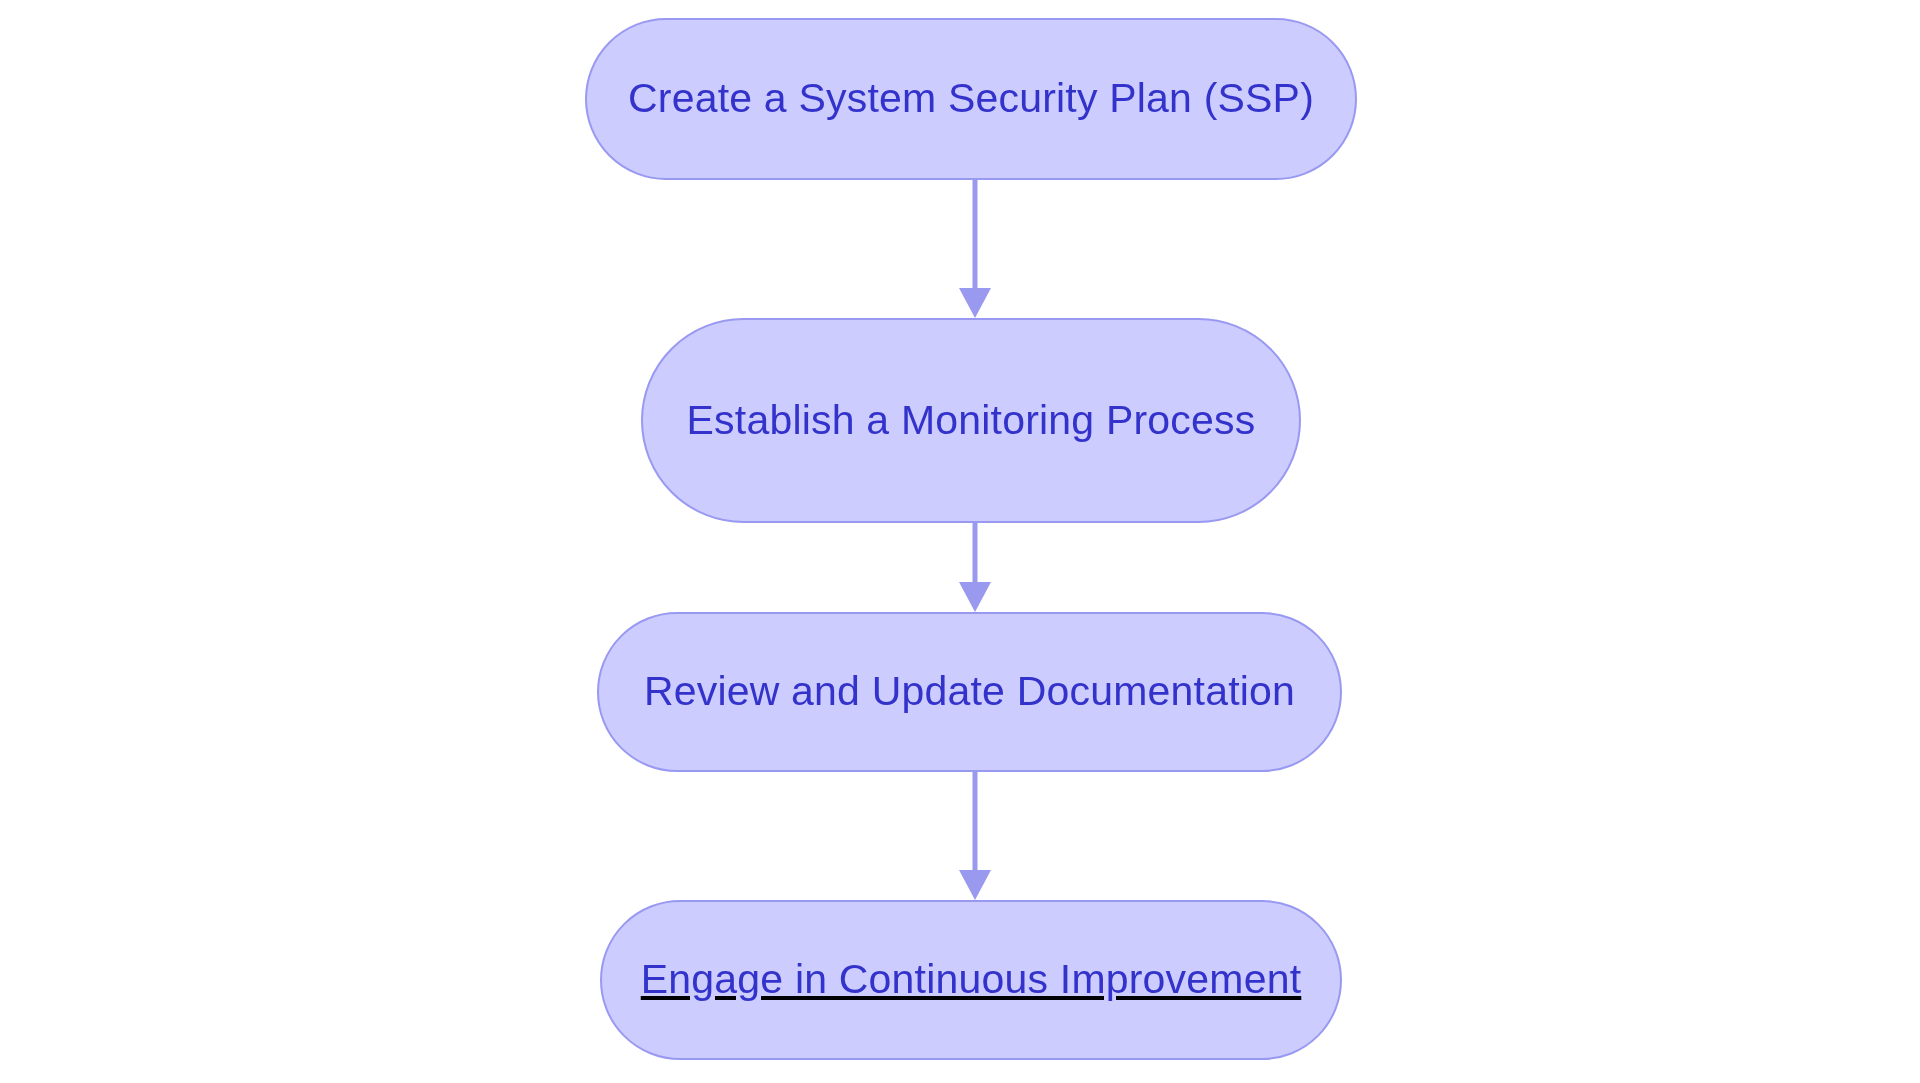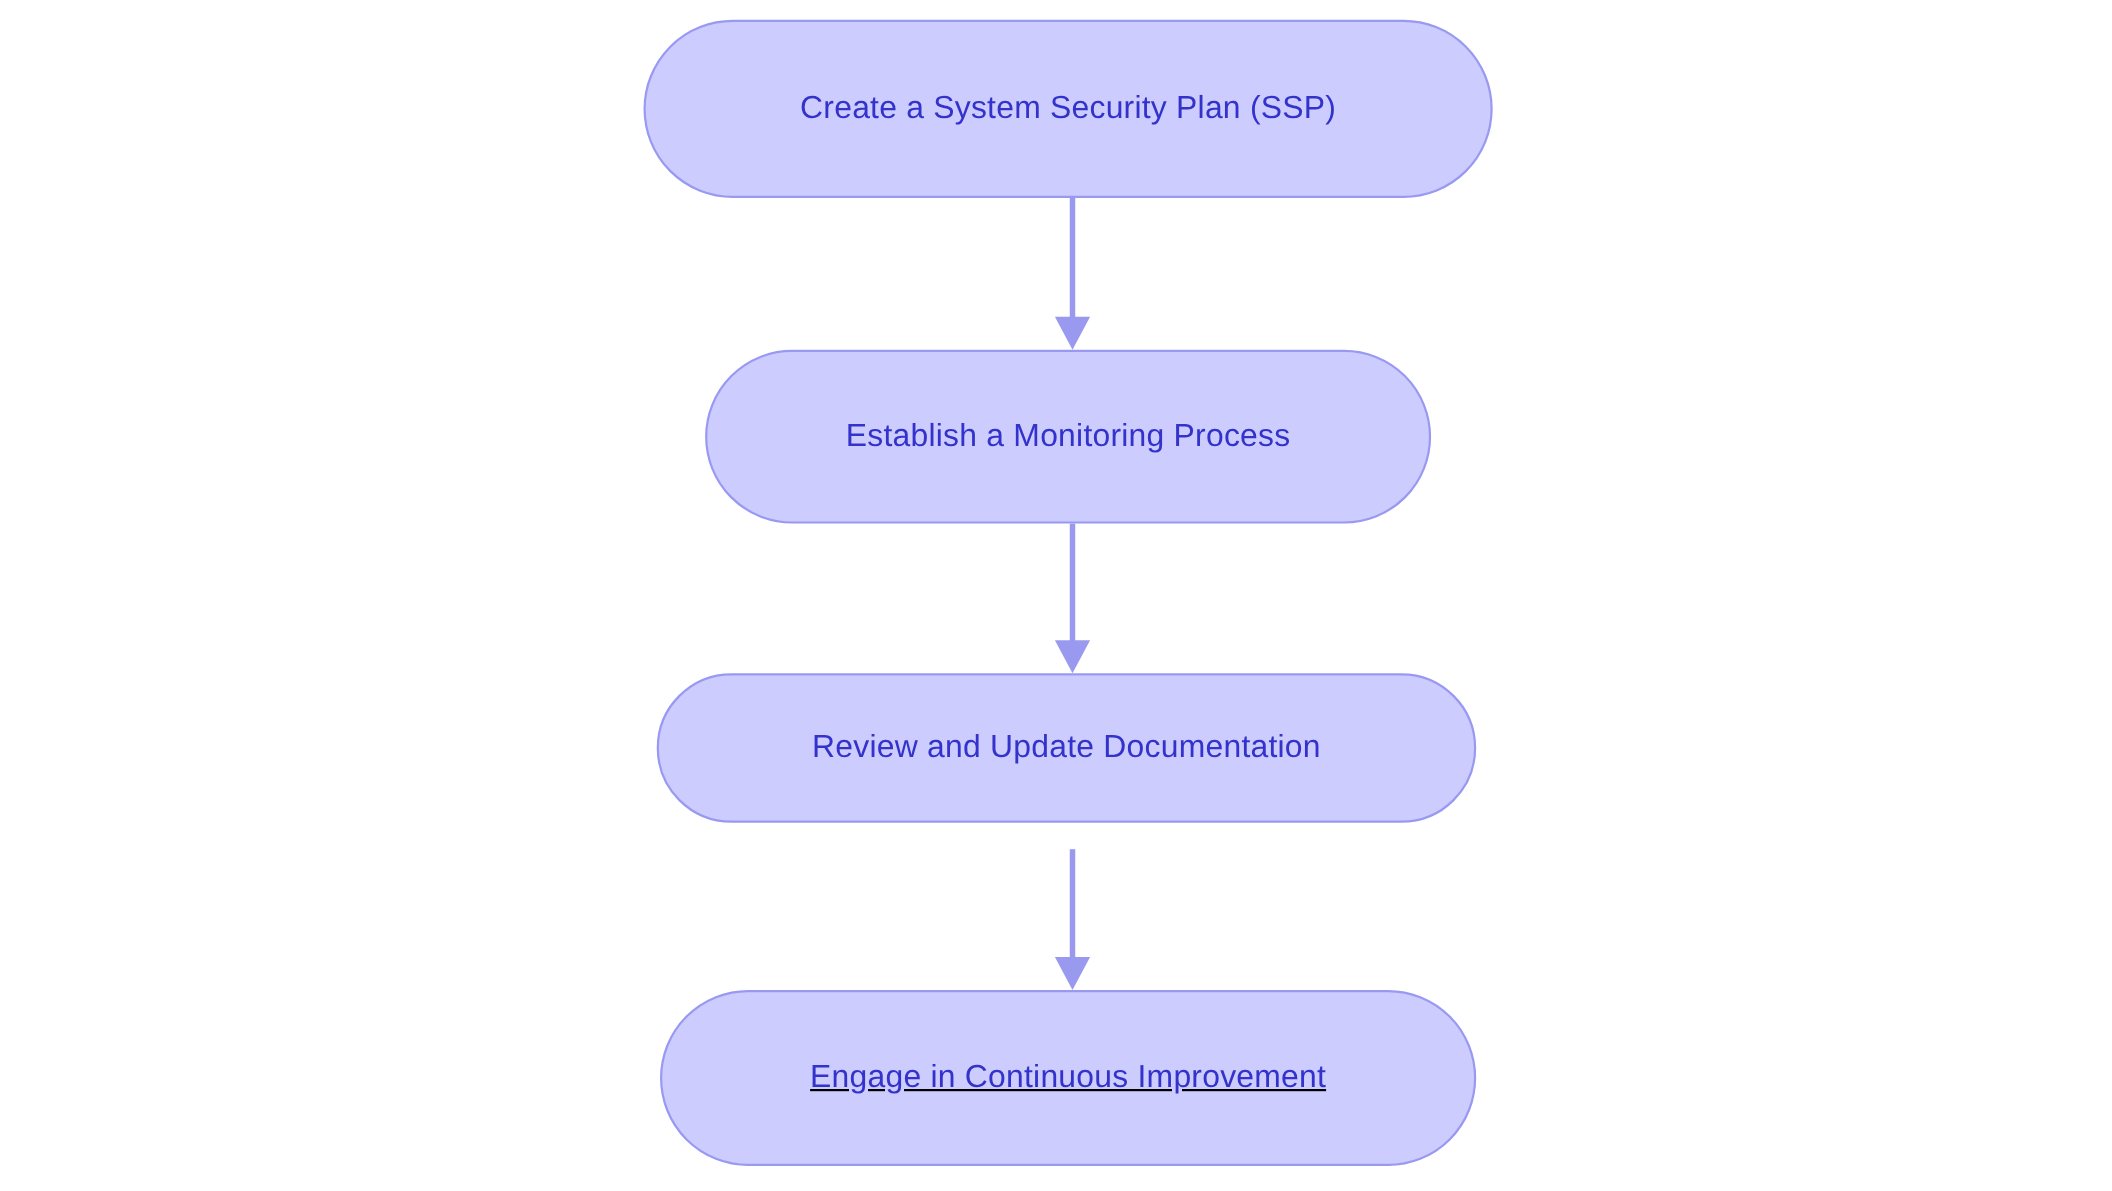--- a/index.html
+++ b/index.html
@@ -38,31 +38,31 @@
     justify-content: center;
     background: #ccccff;
     border: 2px solid #9999f2;
     border-radius: 999px;
     text-align: center;
   }
 
   .flow-node-label {
     color: #3333cc;
     font-family: "Liberation Sans", sans-serif;
-    font-size: 29px;
+    font-size: 41px;
     font-weight: 400;
     line-height: 1.15;
     letter-spacing: 0.2px;
     white-space: nowrap;
   }
 
   
   #node-ssp          { left: 585px; top: 18px;  width: 772px; height: 162px; }
-  #node-monitoring   { left: 641px; top: 318px; width: 660px; height: 158px; }
-  #node-review       { left: 597px; top: 612px; width: 745px; height: 136px; }
+  #node-monitoring   { left: 641px; top: 318px; width: 660px; height: 205px; }
+  #node-review       { left: 597px; top: 612px; width: 745px; height: 160px; }
   #node-improvement  { left: 600px; top: 900px; width: 742px; height: 160px; text-decoration: underline; }
 </style>
 </head>
 <body>
 
 <div id="flowchart-canvas">
 
   <svg class="edge-layer" width="1920" height="1083" viewBox="0 0 1920 1083" xmlns="http://www.w3.org/2000/svg">
     <g>
       <line x1="975" y1="180" x2="975" y2="292" stroke="#9999f0" stroke-width="5"></line>

